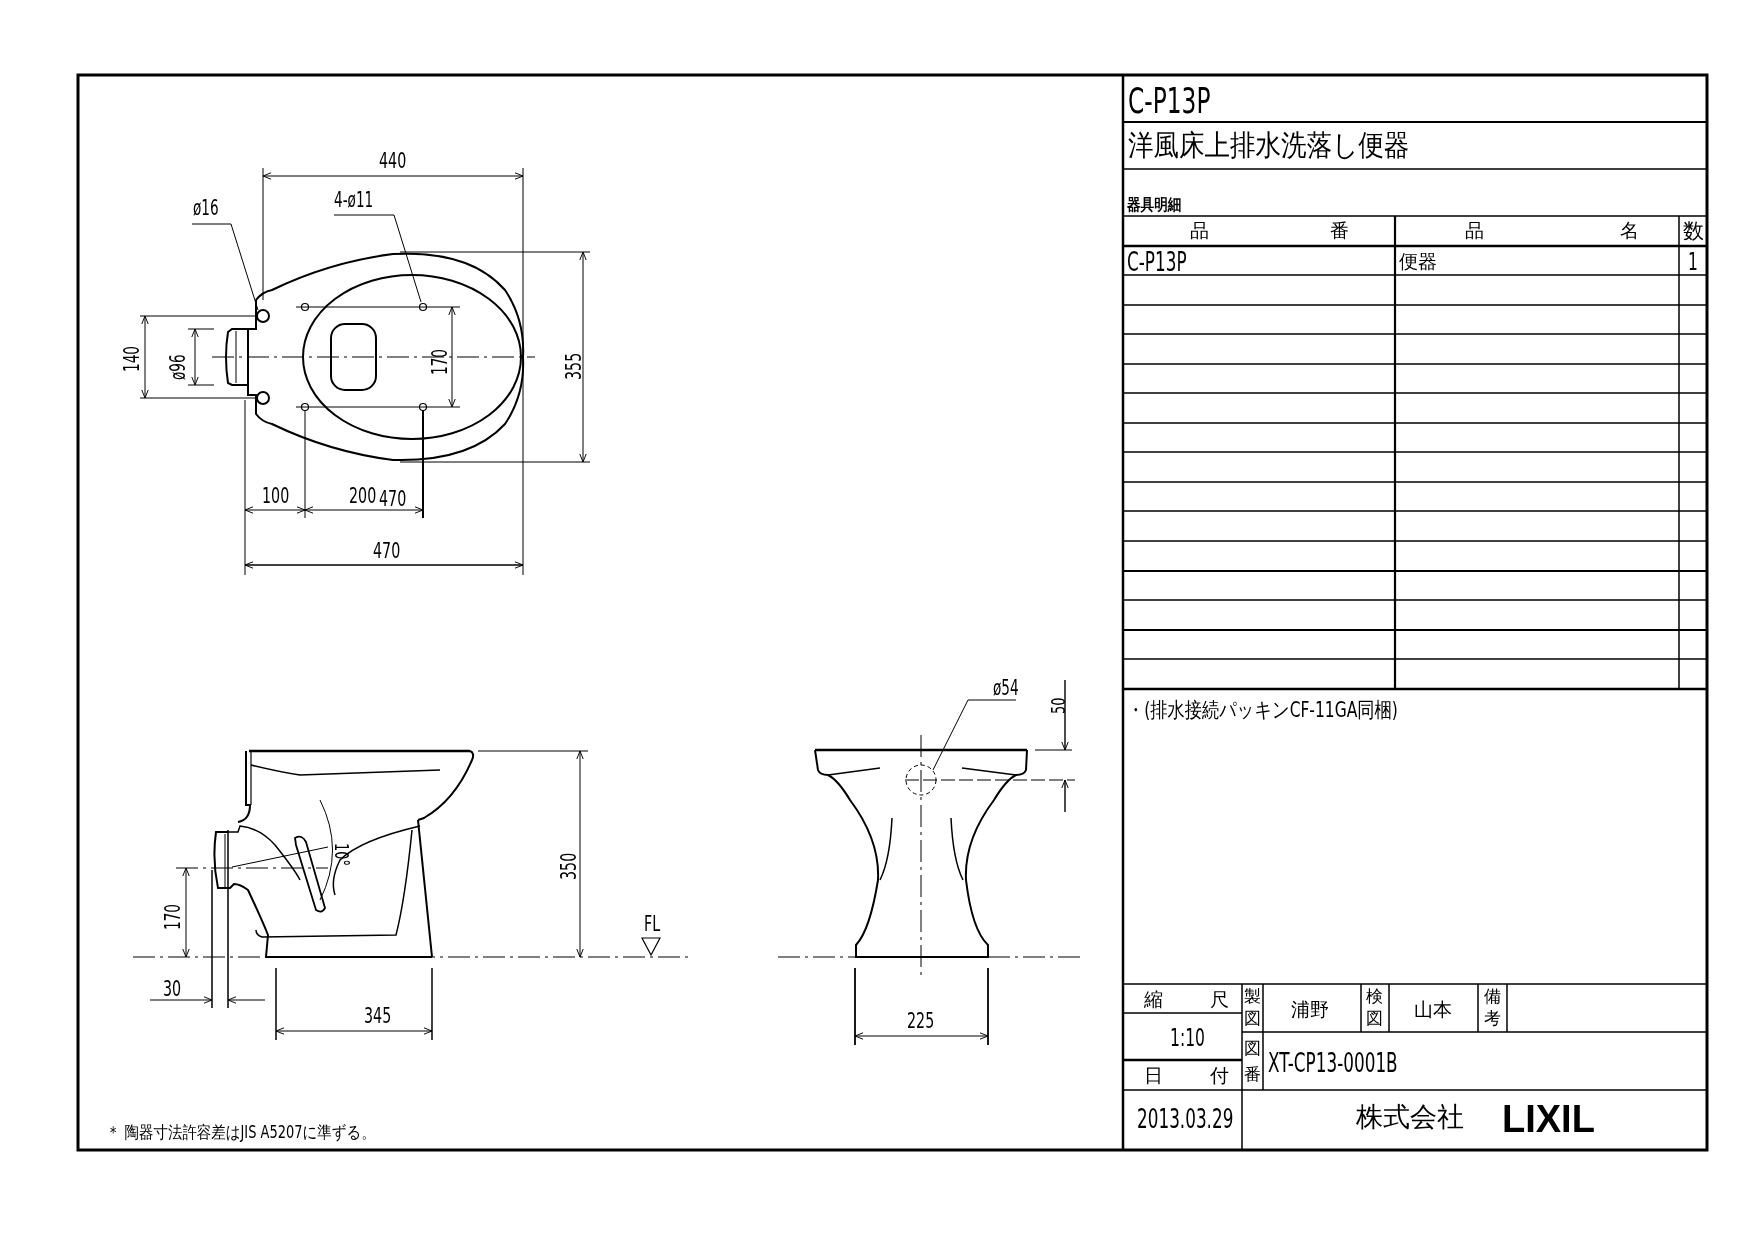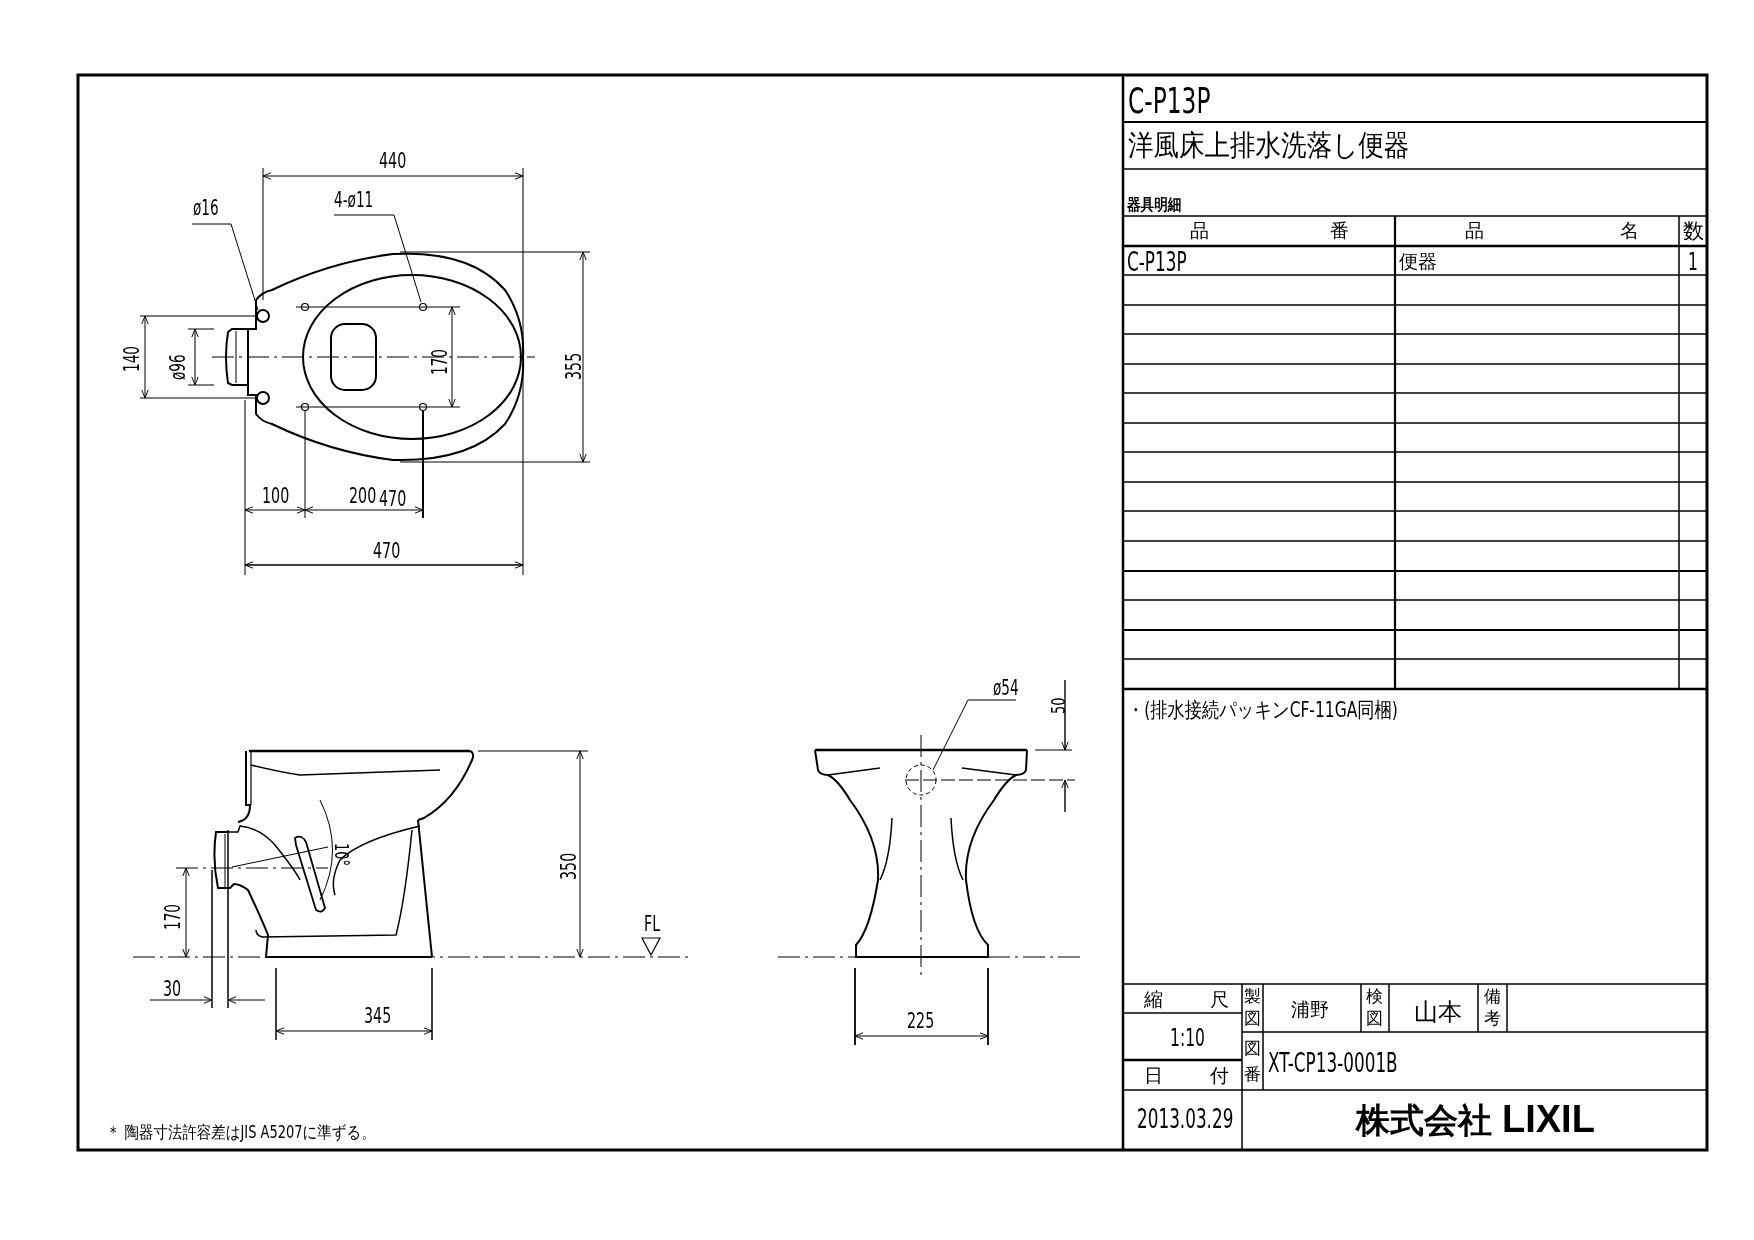--- a/index.html
+++ b/index.html
@@ -3,21 +3,21 @@
 <meta charset="utf-8">
 <style>
   html, body { margin:0; padding:0; background:#ffffff; }
   body { width:1754px; height:1240px; position:relative; overflow:hidden;
          font-family:"DejaVu Sans", sans-serif; color:#000; }
   #sheet { position:absolute; left:0; top:0; width:1754px; height:1240px; }
   .t { position:absolute; white-space:nowrap; line-height:1; font-family:"DejaVu Sans Condensed","DejaVu Sans", sans-serif; }
   .dim { font-size:20px; transform-origin:left top; }
   .cond { transform:scaleX(0.72); transform-origin:left top; }
   .tb-label { font-size:19px; }
-  .bold-co { font-weight:bold; font-size:34px; }
+  .bold-co { font-weight:normal; font-size:27px; }
 </style>
 </head>
 <body>
 
 <div id="sheet">
 
 <svg width="1754" height="1240" viewBox="0 0 1754 1240" xmlns="http://www.w3.org/2000/svg" style="position:absolute;left:0;top:0;">
   <defs>
     <marker id="arr" viewBox="0 0 10 10" refX="10" refY="5" markerWidth="14" markerHeight="8" orient="auto-start-reverse" markerUnits="userSpaceOnUse">
       <path d="M0,1 L10,5 L0,9" fill="none" stroke="#000" stroke-width="1.2"></path>
@@ -241,21 +241,21 @@
 <span class="t cond" style="left:1170px;top:1026px;font-size:24px;">1:10</span>
 <span class="t tb-label" style="left:1144px;top:1066px;">日</span>
 <span class="t tb-label" style="left:1210px;top:1066px;">付</span>
 <span class="t cond" style="left:1137px;top:1106px;font-size:26px;">2013.03.29</span>
 
 <span class="t" style="left:1244px;top:988px;font-size:17px;">製</span>
 <span class="t" style="left:1244px;top:1010px;font-size:17px;">図</span>
 <span class="t" style="left:1291px;top:1000px;font-size:19px;text-align:center;">浦野</span>
 <span class="t" style="left:1366px;top:988px;font-size:17px;">検</span>
 <span class="t" style="left:1366px;top:1010px;font-size:17px;">図</span>
-<span class="t" style="left:1414px;top:1000px;font-size:24px;">山本</span>
+<span class="t" style="left:1414px;top:1000px;font-size:19px;">山本</span>
 <span class="t" style="left:1484px;top:988px;font-size:17px;">備</span>
 <span class="t" style="left:1484px;top:1010px;font-size:17px;">考</span>
 <span class="t" style="left:1515px;top:1000px;font-size:19px;"></span>
 
 <span class="t" style="left:1244px;top:1040px;font-size:17px;">図</span>
 <span class="t" style="left:1244px;top:1066px;font-size:17px;">番</span>
 <span class="t cond" style="left:1268px;top:1050px;font-size:26px;">XT-CP13-0001B</span>
 
 <span class="t bold-co" style="left:1356px;top:1103px;">株式会社</span>
 <span class="t" style="left:1502px;top:1100px;font-size:38px;font-weight:bold;font-family:'Liberation Sans',sans-serif;">LIXIL</span>

